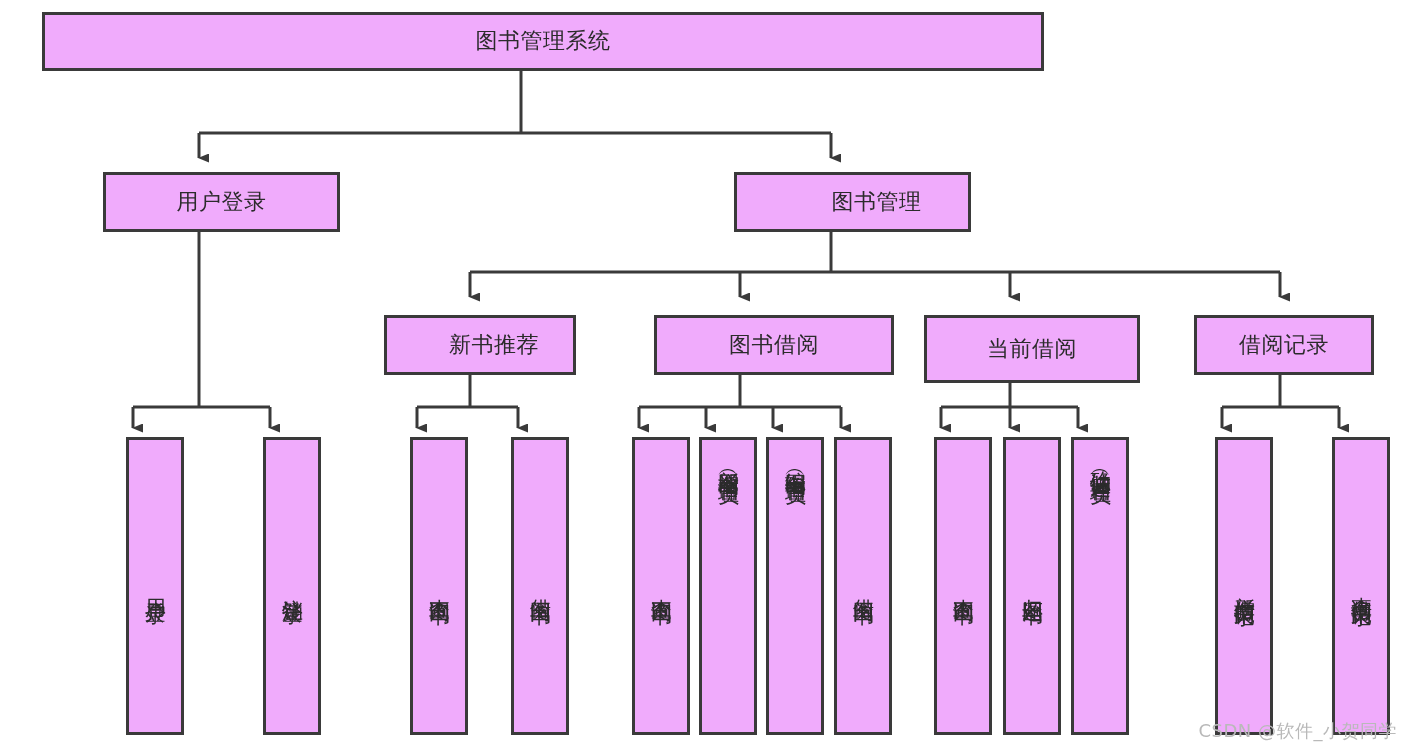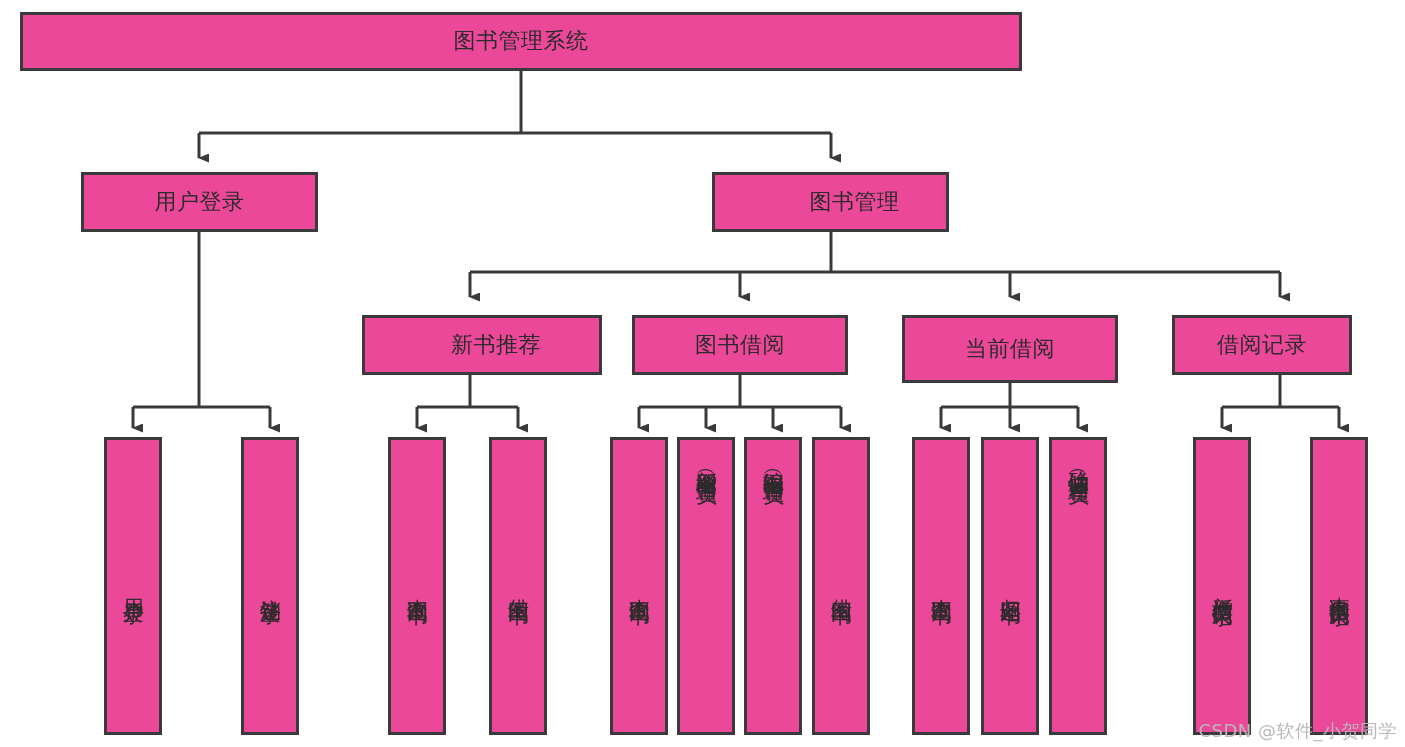--- a/index.html
+++ b/index.html
@@ -23,25 +23,26 @@
     left: 0;
     top: 0;
     width: 1405px;
     height: 747px;
     pointer-events: none;
   }
   .node {
     position: absolute;
     box-sizing: border-box;
     border: 3px solid #3a3a3a;
-    background: #ec4899;
+    background: #f0abfc;
     display: flex;
     align-items: center;
     justify-content: center;
     color: #2b2b2b;
+    margin-left: 22px;
   }
   .node-label {
     font-size: 22px;
     line-height: 1.22;
     letter-spacing: 0.5px;
     white-space: nowrap;
     text-align: center;
     color: #2b2b2b;
   }
   .node.vertical {
@@ -130,24 +131,24 @@
     <span class="node-label">图书管理系统</span>
   </div>
 
   <div class="node" style="left:81px; top:172px; width:237px; height:60px;">
     <span class="node-label">用户登录</span>
   </div>
   <div class="node" style="left:712px; top:172px; width:237px; height:60px;padding-left:48px;">
     <span class="node-label">图书管理</span>
   </div>
 
-  <div class="node" style="left:362px; top:315px; width:240px; height:60px;padding-left:28px;">
+  <div class="node" style="left:362px; top:315px; width:192px; height:60px;padding-left:28px;">
     <span class="node-label">新书推荐</span>
   </div>
-  <div class="node" style="left:632px; top:315px; width:216px; height:60px;">
+  <div class="node" style="left:632px; top:315px; width:240px; height:60px;">
     <span class="node-label">图书借阅</span>
   </div>
   <div class="node" style="left:902px; top:315px; width:216px; height:68px;">
     <span class="node-label">当前借阅</span>
   </div>
   <div class="node" style="left:1172px; top:315px; width:180px; height:60px;">
     <span class="node-label">借阅记录</span>
   </div>
 
   <div class="node vertical center-text" style="left:104px; top:437px; width:58px; height:298px;">

